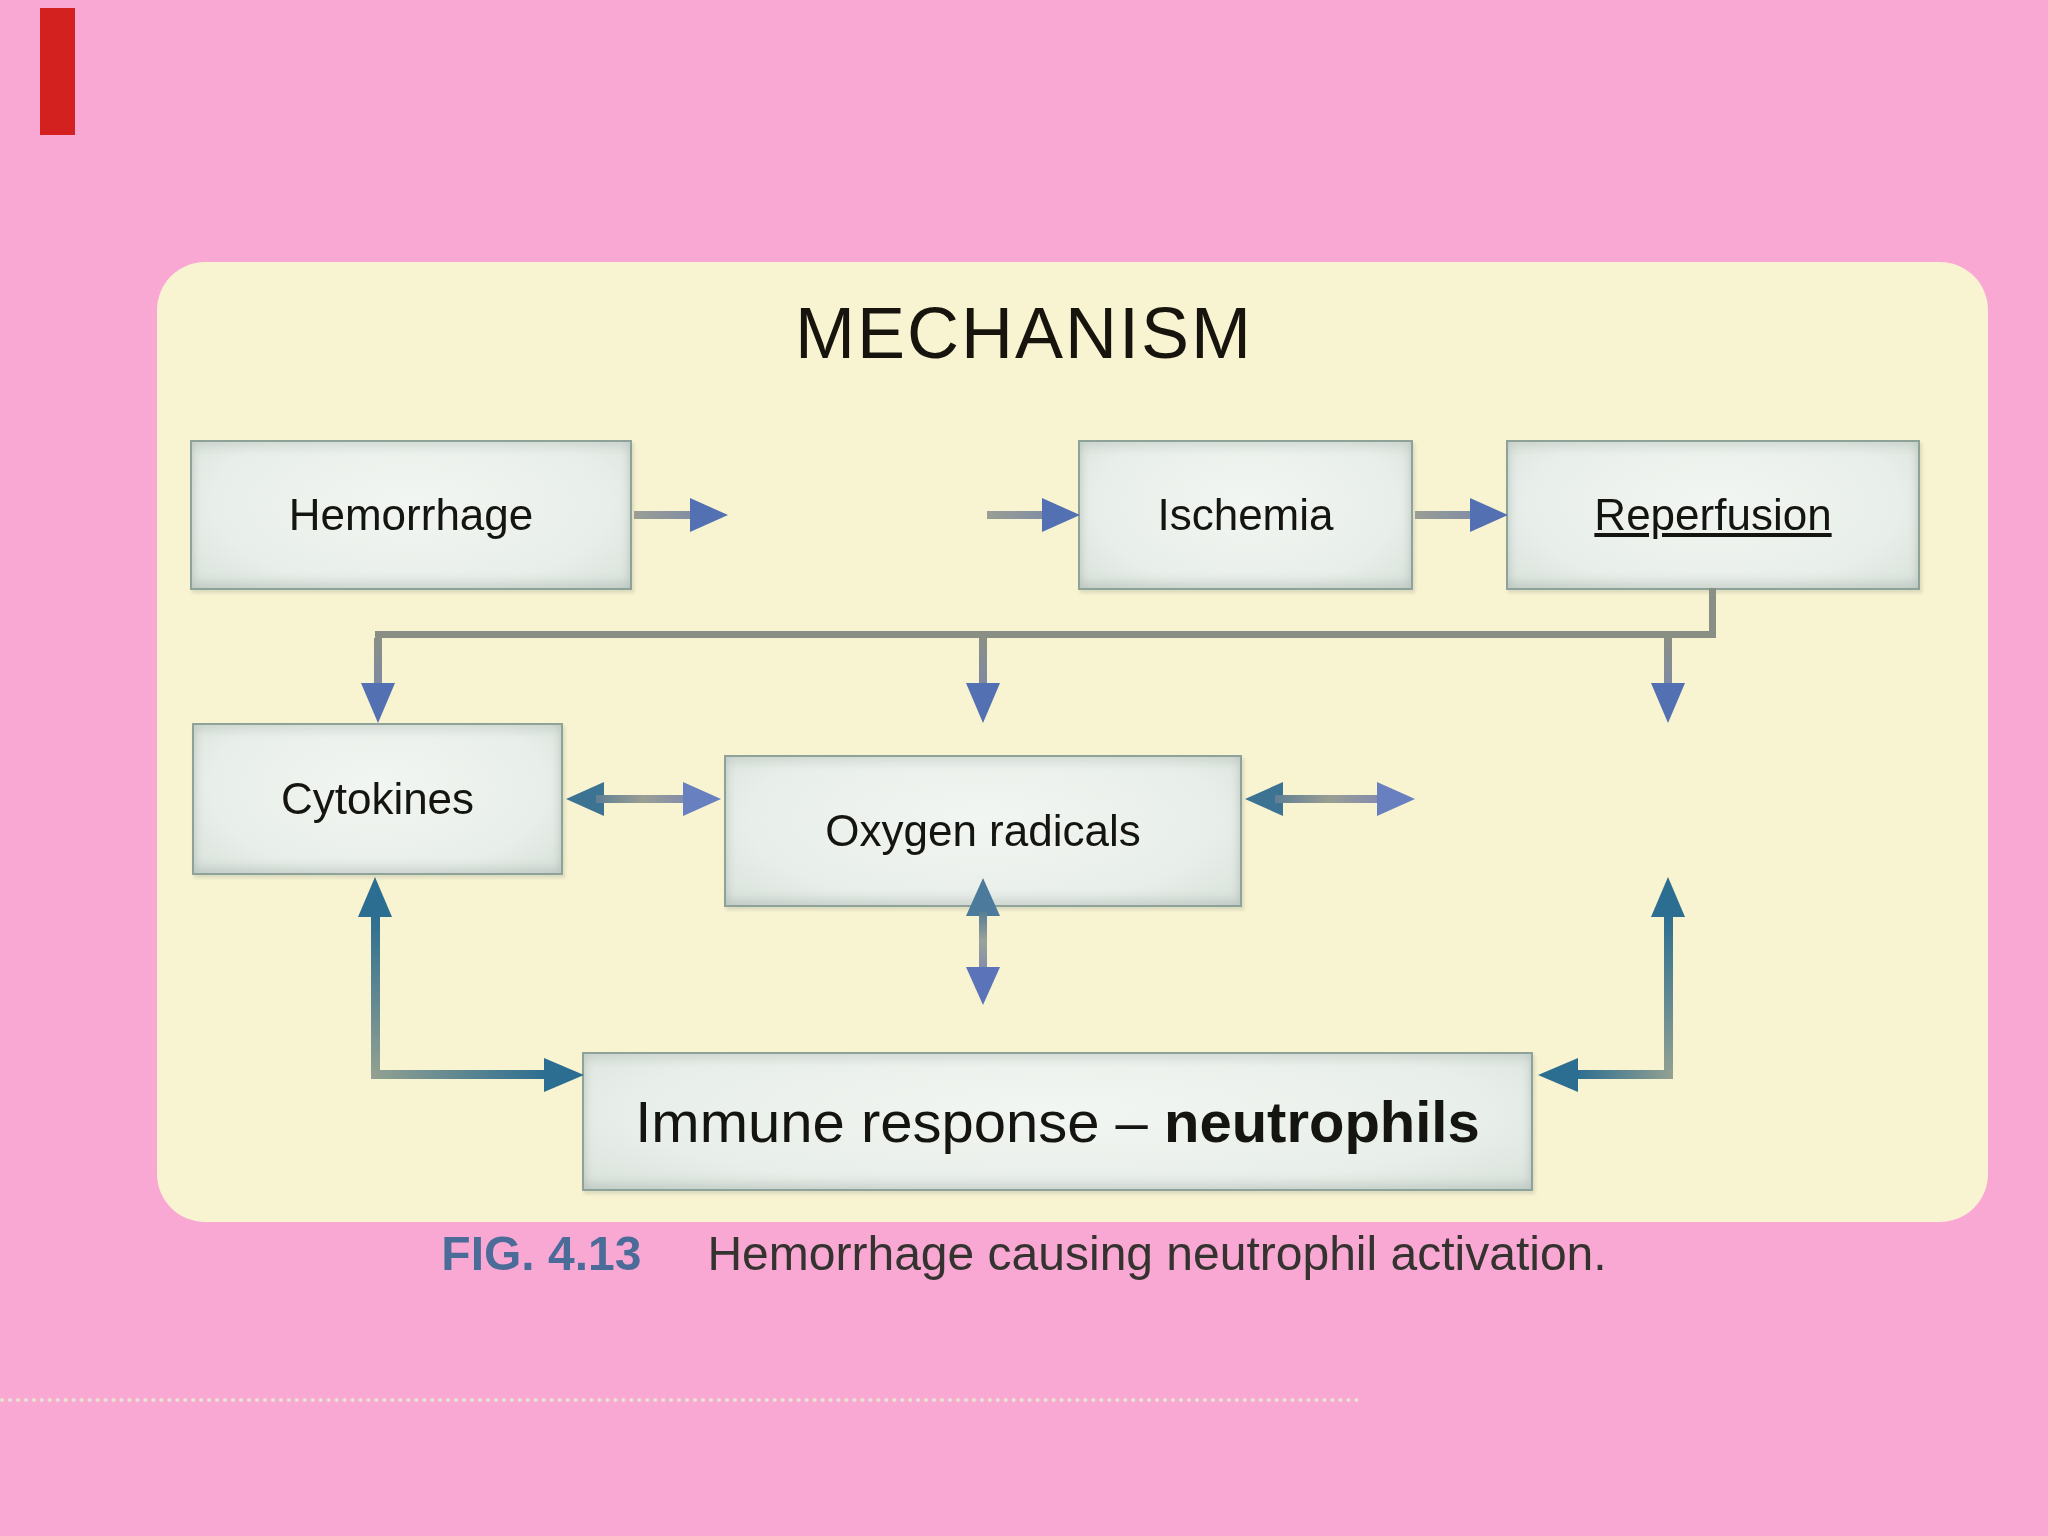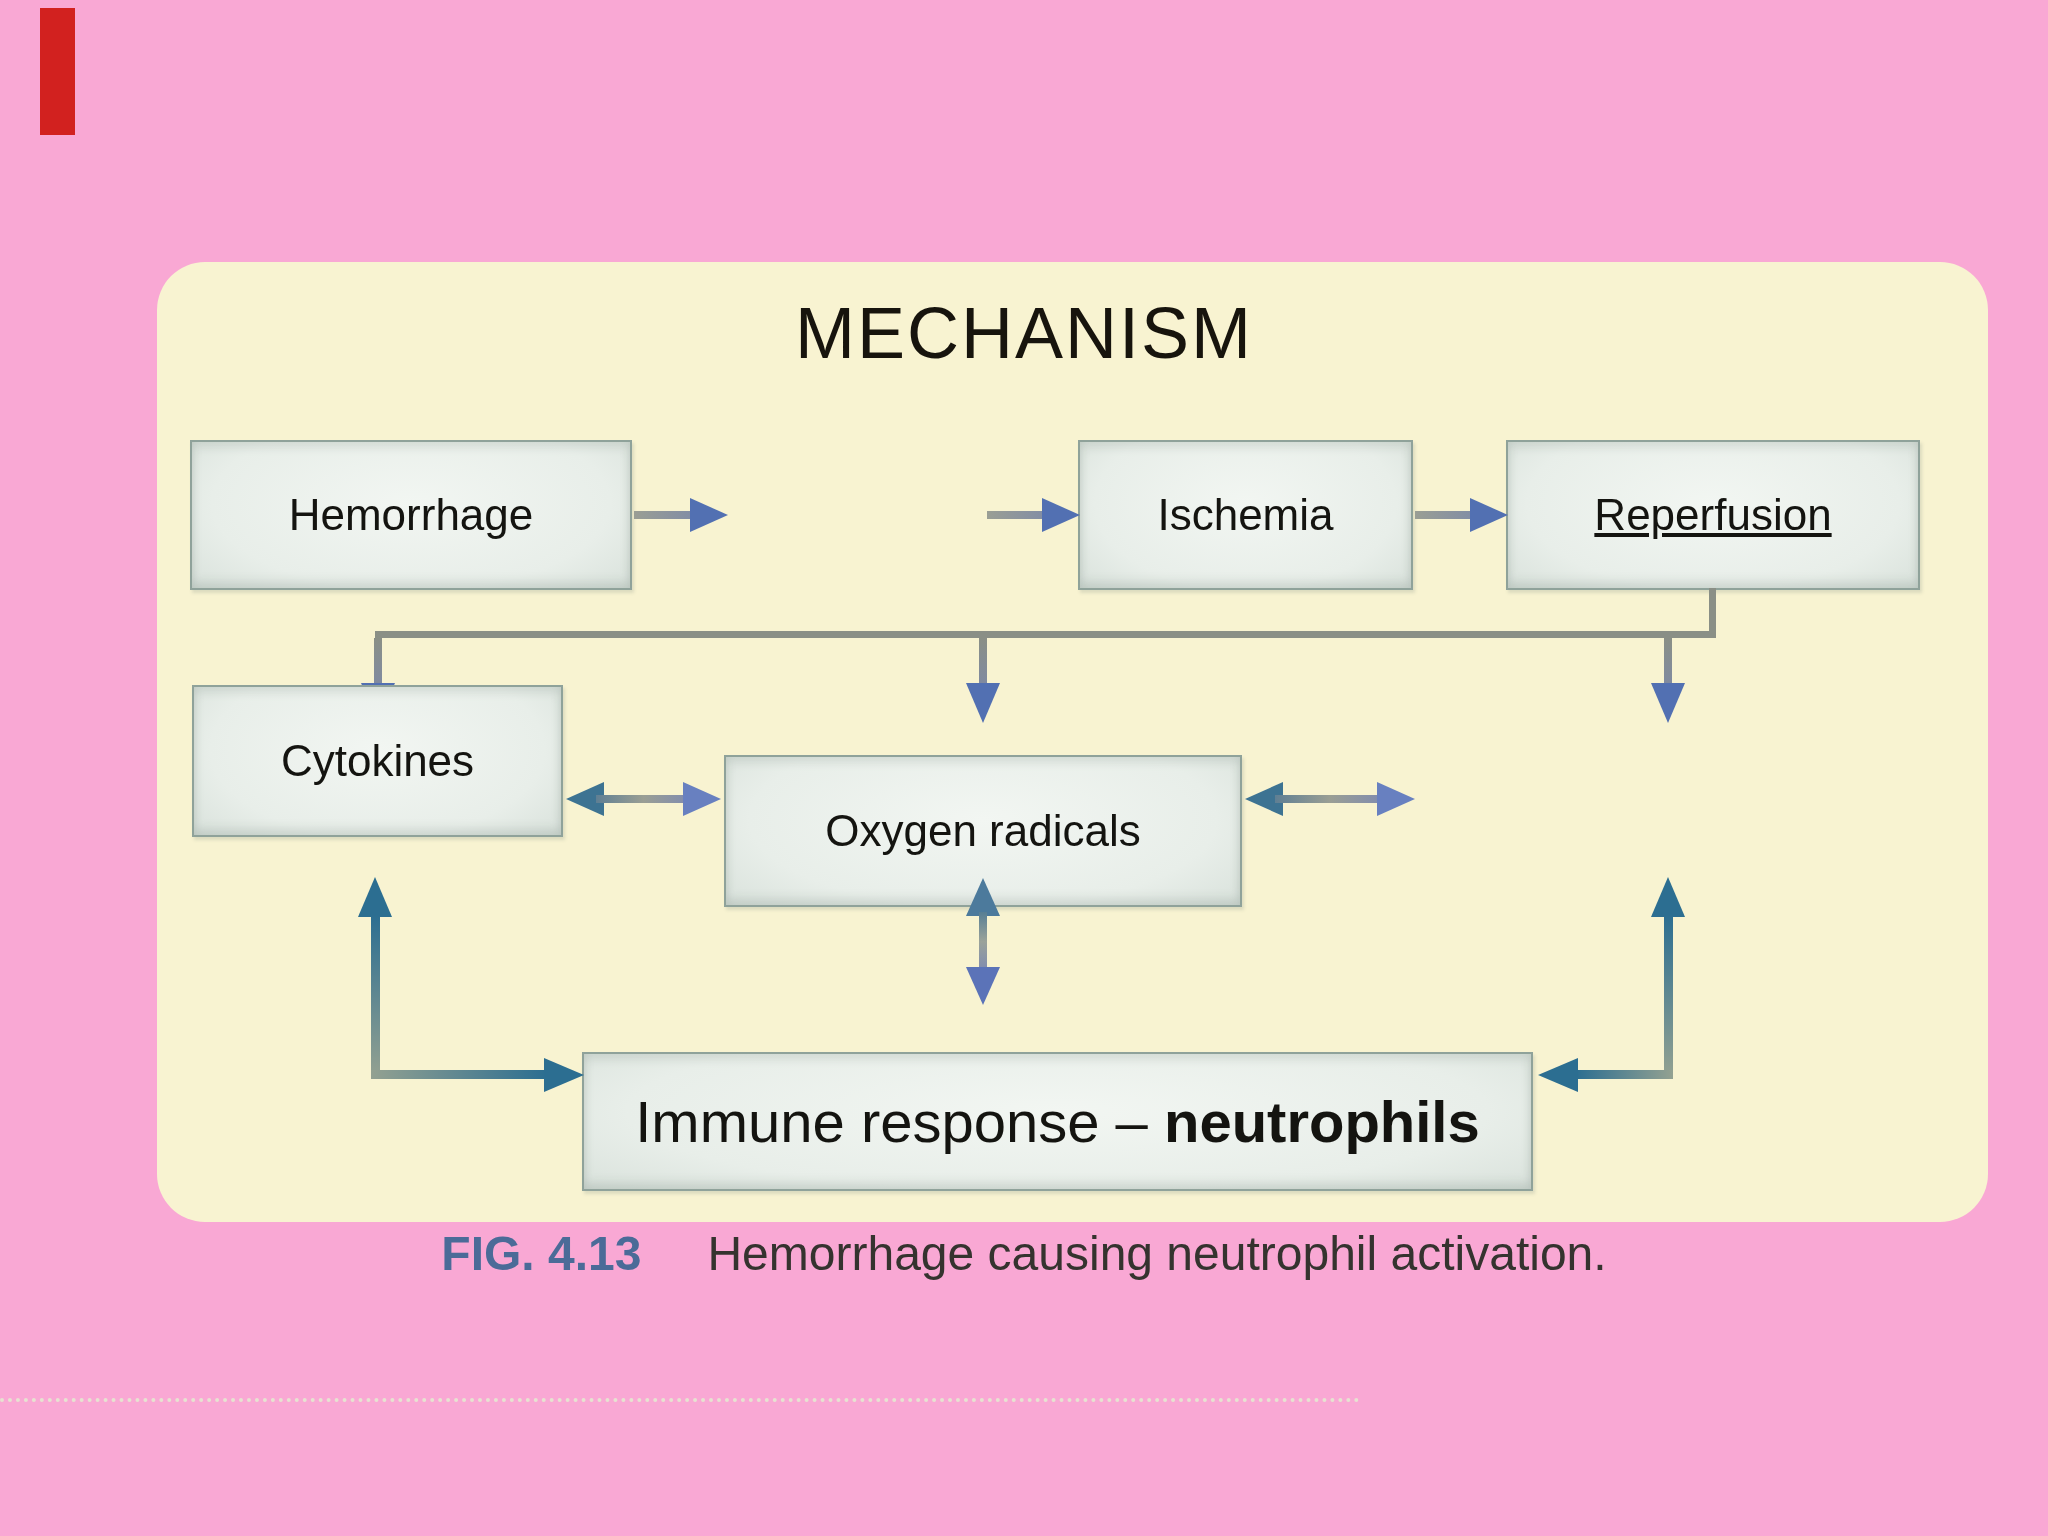--- a/index.html
+++ b/index.html
@@ -22,21 +22,21 @@
     background:radial-gradient(ellipse 130% 170% at 50% 42%,
       #f2f6f2 0%, #e8eee9 35%, #ccd7d0 65%, #a3b5ad 92%, #9aaca5 100%);
     border:2px solid #8fa29a;box-sizing:border-box;
     box-shadow:inset 0 -6px 10px rgba(128,144,134,.25), inset 0 6px 8px rgba(128,144,134,.18),
       2px 3px 3px rgba(140,150,140,.25);
   }
   .node-hemorrhage{left:190px;top:440px;width:442px;height:150px;}
   .node-shock{left:725px;top:440px;width:260px;height:150px;}
   .node-ischemia{left:1078px;top:440px;width:335px;height:150px;}
   .node-reperfusion{left:1506px;top:440px;width:414px;height:150px;text-decoration:underline;}
-  .node-cytokines{left:192px;top:685px;width:371px;height:152px;}
+  .node-cytokines{left:192px;top:723px;width:371px;height:152px;}
   .node-oxygen{left:724px;top:755px;width:518px;height:152px;}
   .node-micro{left:1418px;top:723px;width:500px;height:152px;}
   .node-immune{left:582px;top:1052px;width:951px;height:139px;font-size:58px;}
   .node-immune b{font-weight:bold;}
 
   
   .harrow{position:absolute;height:34px;}
   .harrow .shaft{position:absolute;left:0;top:13px;height:8px;right:30px;
     background:linear-gradient(to right,#9a9e94,#808ca6);}
   .harrow .head{position:absolute;right:0;top:0;width:0;height:0;

